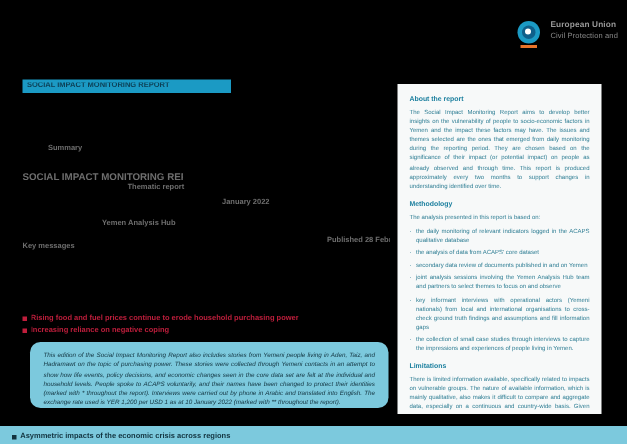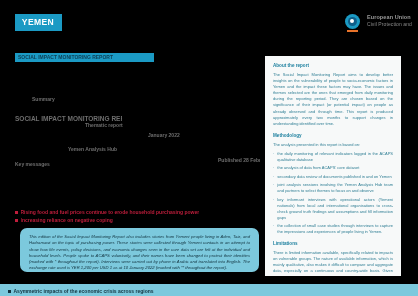--- a/index.html
+++ b/index.html
@@ -156,23 +156,20 @@
   }
   .sb-li .t{
     color:#2f7e94;font-size:4px;line-height:1.5;text-align:justify;
   }
 </style>
 </head>
 <body>
 
 <div class="page">
 
-  <div class="brand-logo">
-    <span>YEMEN</span>
-  </div>
 
   <div class="logo-row">
     <div class="emblem">
       <div class="ring"></div>
         <div class="ring2"></div>
         <div class="dot"></div>
         <div class="bar"></div>
     </div>
     <div class="partner-logo">
       <div class="l1">European Union</div>

